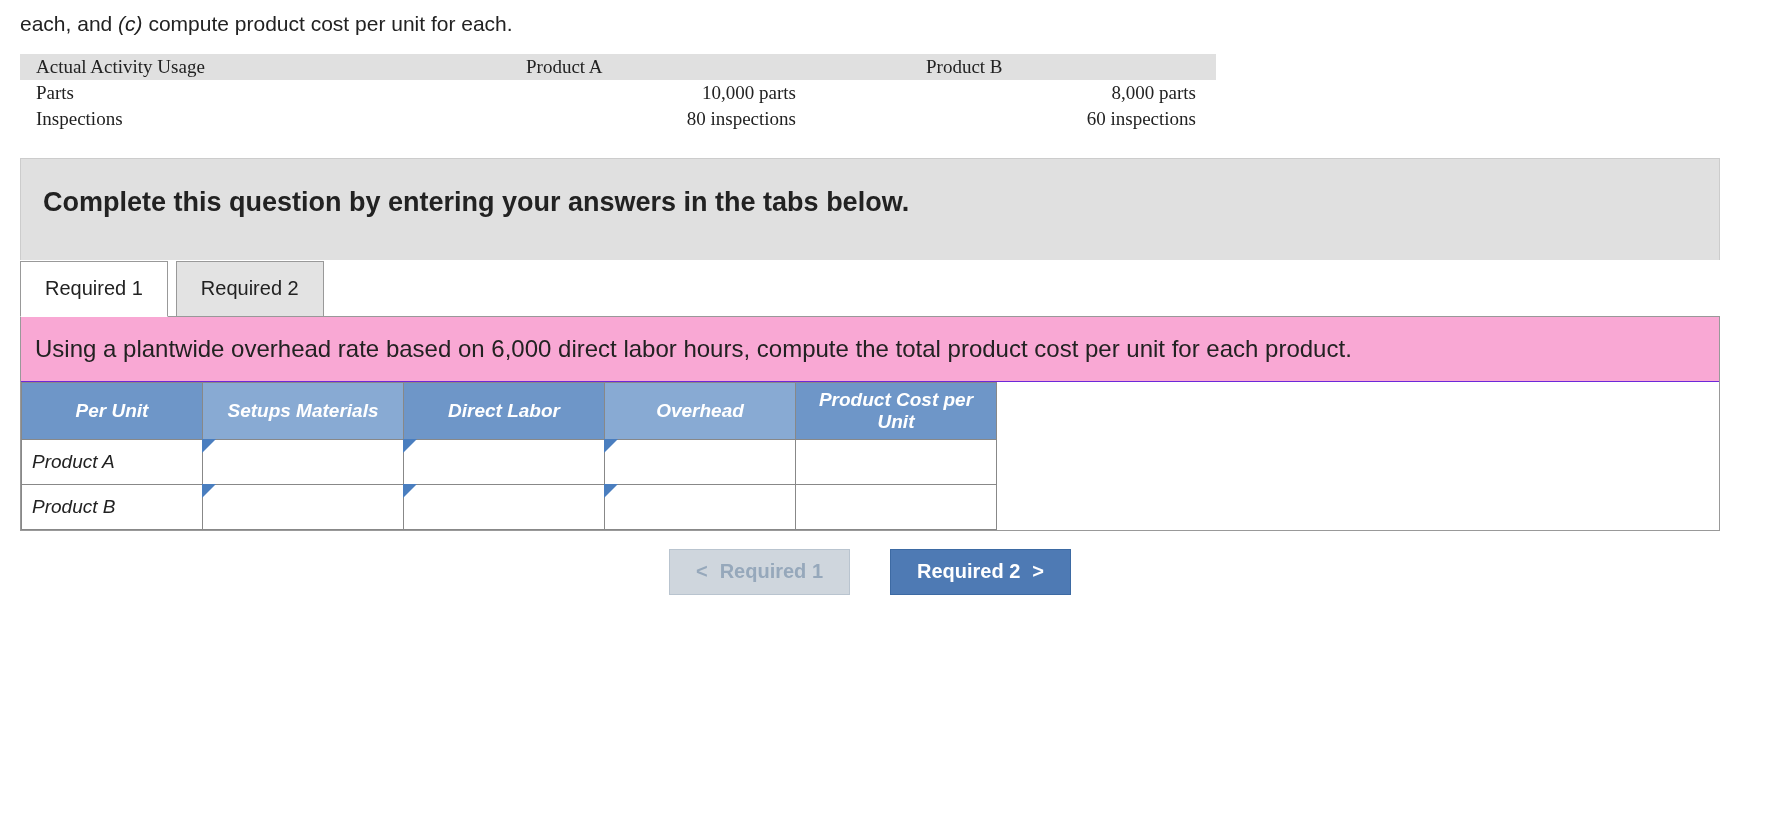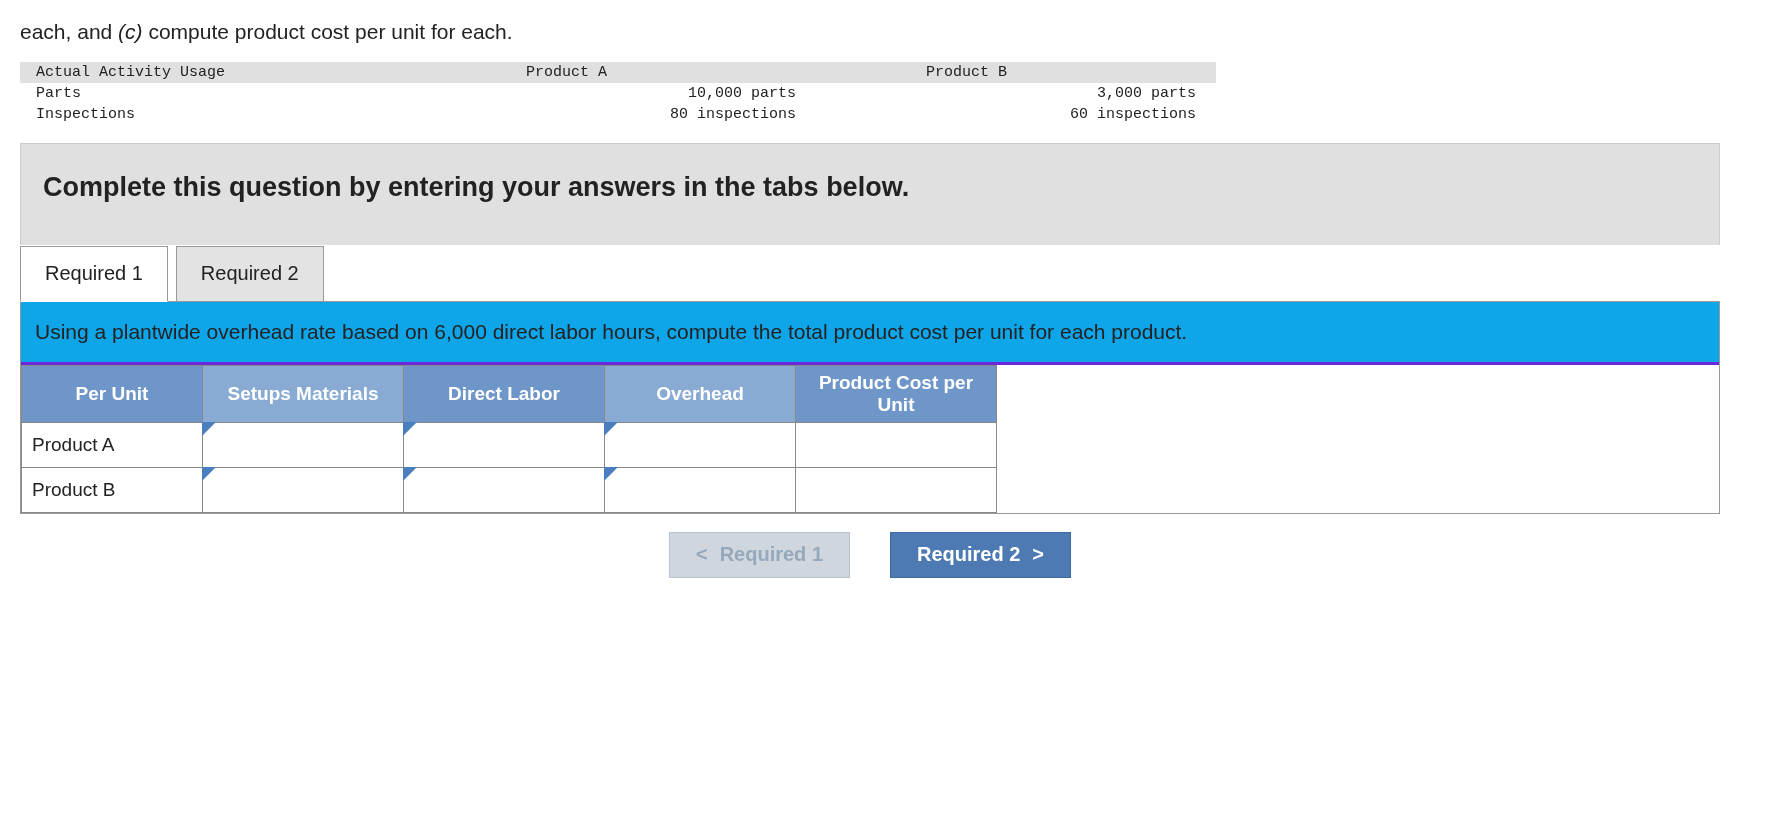--- a/index.html
+++ b/index.html
@@ -5,36 +5,36 @@
   html, body {
     margin: 0;
     padding: 0;
     font-family: Arial, Helvetica, sans-serif;
     font-size: 19px;
     color: #222;
     background: #fff;
   }
   .page {
     width: 1768px;
-    padding: 16px 20px 50px 20px;
+    padding: 8px 20px 50px 20px;
     box-sizing: border-box;
   }
   .intro-line {
     font-size: 21px;
     line-height: 1.5;
     margin-bottom: 14px;
   }
   .intro-line .ital { font-style: italic; }
 
   
   .activity-table {
-    font-family: Liberation Mono, monospace;
-    font-size: 15px;
+    font-family: Liberation Serif, serif;
+    font-size: 19px;
     border-collapse: collapse;
-    margin-bottom: 18px;
+    margin-bottom: 26px;
   }
   .activity-table td {
     padding: 2px 0;
     vertical-align: top;
   }
   .activity-table tr.head-row td { background: #e0e0e0; }
   .activity-table td.c1 { width: 340px; padding-left: 16px; }
   .activity-table td.c2 { width: 290px; text-align: right; padding-right: 90px; }
   .activity-table td.c3 { width: 290px; text-align: right; padding-right: 40px; }
   .activity-table tr.head-row td.c2 { text-align: left; padding-left: 150px; padding-right: 0; }
@@ -81,30 +81,31 @@
     z-index: 2;
   }
   .tab + .tab { margin-left: 8px; }
   .tab-body {
     border: 1px solid #999;
     width: 1700px;
     box-sizing: border-box;
     position: relative;
   }
   .instruction {
-    background: #0ea5e9;
+    background: #f9a8d4;
     padding: 18px 14px;
-    font-size: 21px;
-    border-bottom: 3px solid #6d28d9;
+    font-size: 24px;
+    border-bottom: 1px solid #6d28d9;
   }
 
   
   .answer-grid {
     border-collapse: collapse;
     margin: 0;
+    font-style: italic;
   }
   .answer-grid th, .answer-grid td {
     border: 1px solid #888;
     text-align: center;
     font-size: 19px;
   }
   .answer-grid th {
     background: #6e96c8;
     color: #fff;
     font-weight: bold;
@@ -190,21 +191,21 @@
   <table class="activity-table">
     <tbody>
         <tr class="head-row">
       <td class="c1">Actual Activity Usage</td>
       <td class="c2">Product A</td>
       <td class="c3">Product B</td>
     </tr>
     <tr>
       <td class="c1">Parts</td>
       <td class="c2 val">10,000 parts</td>
-      <td class="c3 val">3,000 parts</td>
+      <td class="c3 val">8,000 parts</td>
     </tr>
     <tr>
       <td class="c1">Inspections</td>
       <td class="c2 val">80 inspections</td>
       <td class="c3 val">60 inspections</td>
     </tr>
   </tbody>
     </table>
 
   <div class="banner">Complete this question by entering your answers in the tabs below.</div>

